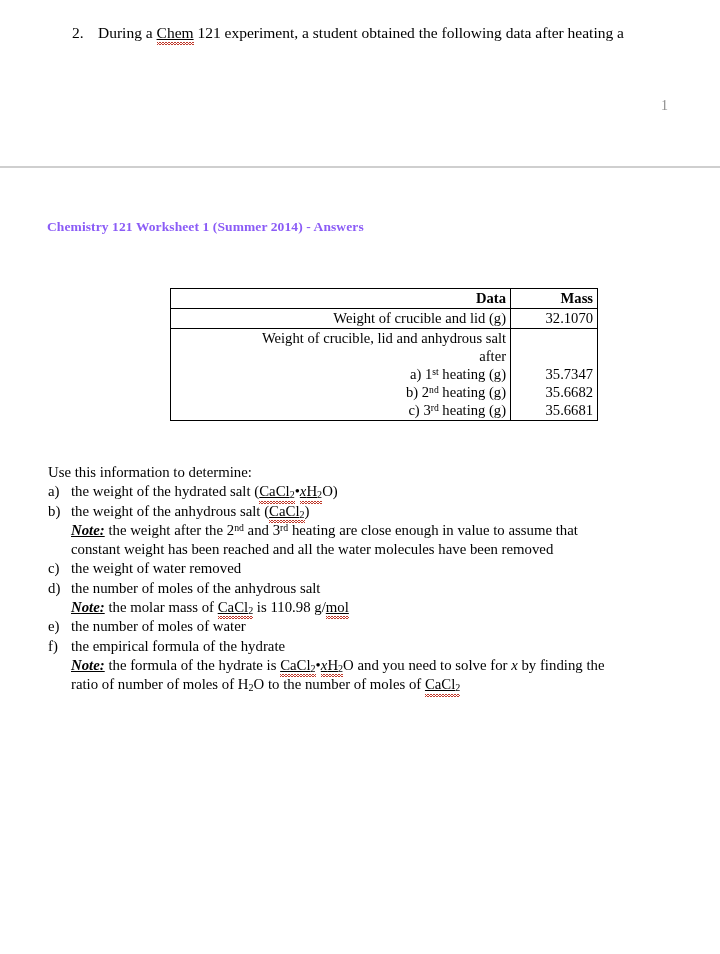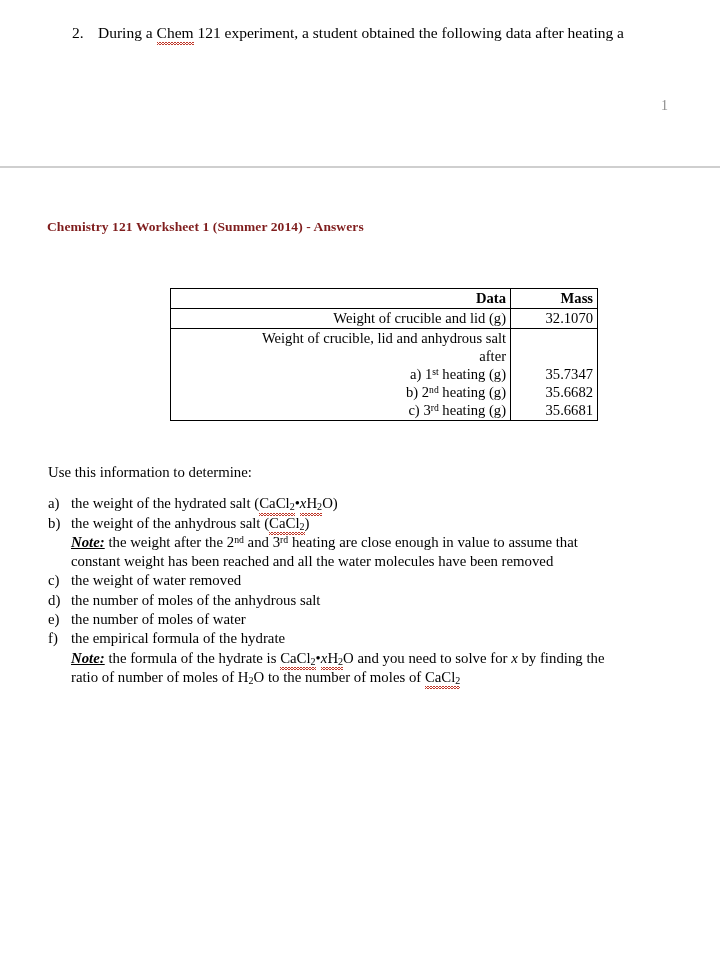--- a/index.html
+++ b/index.html
@@ -61,21 +61,21 @@
     width: 720px;
     height: 2px;
     background: #cfcfcf;
   }
   .doc-header {
     position: absolute;
     left: 47px;
     top: 218px;
     font-size: 13.5px;
     font-weight: bold;
-    color: #7f1d1d;
+    color: #8b5cf6;
     letter-spacing: 0.1px;
     line-height: 18px;
   }
 
   
   .data-table-wrap {
     position: absolute;
     left: 170px;
     top: 288px;
   }
@@ -109,21 +109,21 @@
   
   .determine {
     position: absolute;
     left: 48px;
     top: 463px;
     width: 655px;
     font-size: 14.8px;
     line-height: 19.3px;
   }
   .intro-line {
-    margin: 0 0 12px 0;
+    margin: 0 0 0 0;
   }
   .li {
     display: flex;
     align-items: flex-start;
   }
   .li-marker {
     flex: 0 0 23px;
     width: 23px;
   }
   .li-body {
@@ -151,20 +151,21 @@
   sup {
     font-size: 0.66em;
     vertical-align: 0.42em;
     line-height: 0;
   }
 
   
   .sq {
     position: relative;
     display: inline-block;
+    text-decoration: underline;
   }
   .sq::after {
     content: "";
     position: absolute;
     left: 0;
     right: 0;
     bottom: -2px;
     height: 3px;
     background-image:
       linear-gradient(45deg, transparent 40%, #c0392b 40%, #c0392b 60%, transparent 60%),
@@ -233,20 +234,21 @@
     <div class="li">
       <span class="li-marker">c)</span>
       <span class="li-body"> the weight of water removed</span>
     </div>
 
     <div class="li">
       <span class="li-marker">d)</span>
       <span class="li-body">the number of moles of the anhydrous salt</span>
     </div>
 
+    <div class="note-line"><span class="note-lead">Note:</span><span> the molar mass of </span><span class="sq"><span>CaCl</span><sub>2</sub></span><span> is 110.98 g/</span><span class="sq"><span>mol</span></span></div>
 
     <div class="li">
       <span class="li-marker">e)</span>
       <span class="li-body">the number of moles of water</span>
     </div>
 
     <div class="li">
       <span class="li-marker">f)</span>
       <span class="li-body">the empirical formula of the hydrate</span>
     </div>

